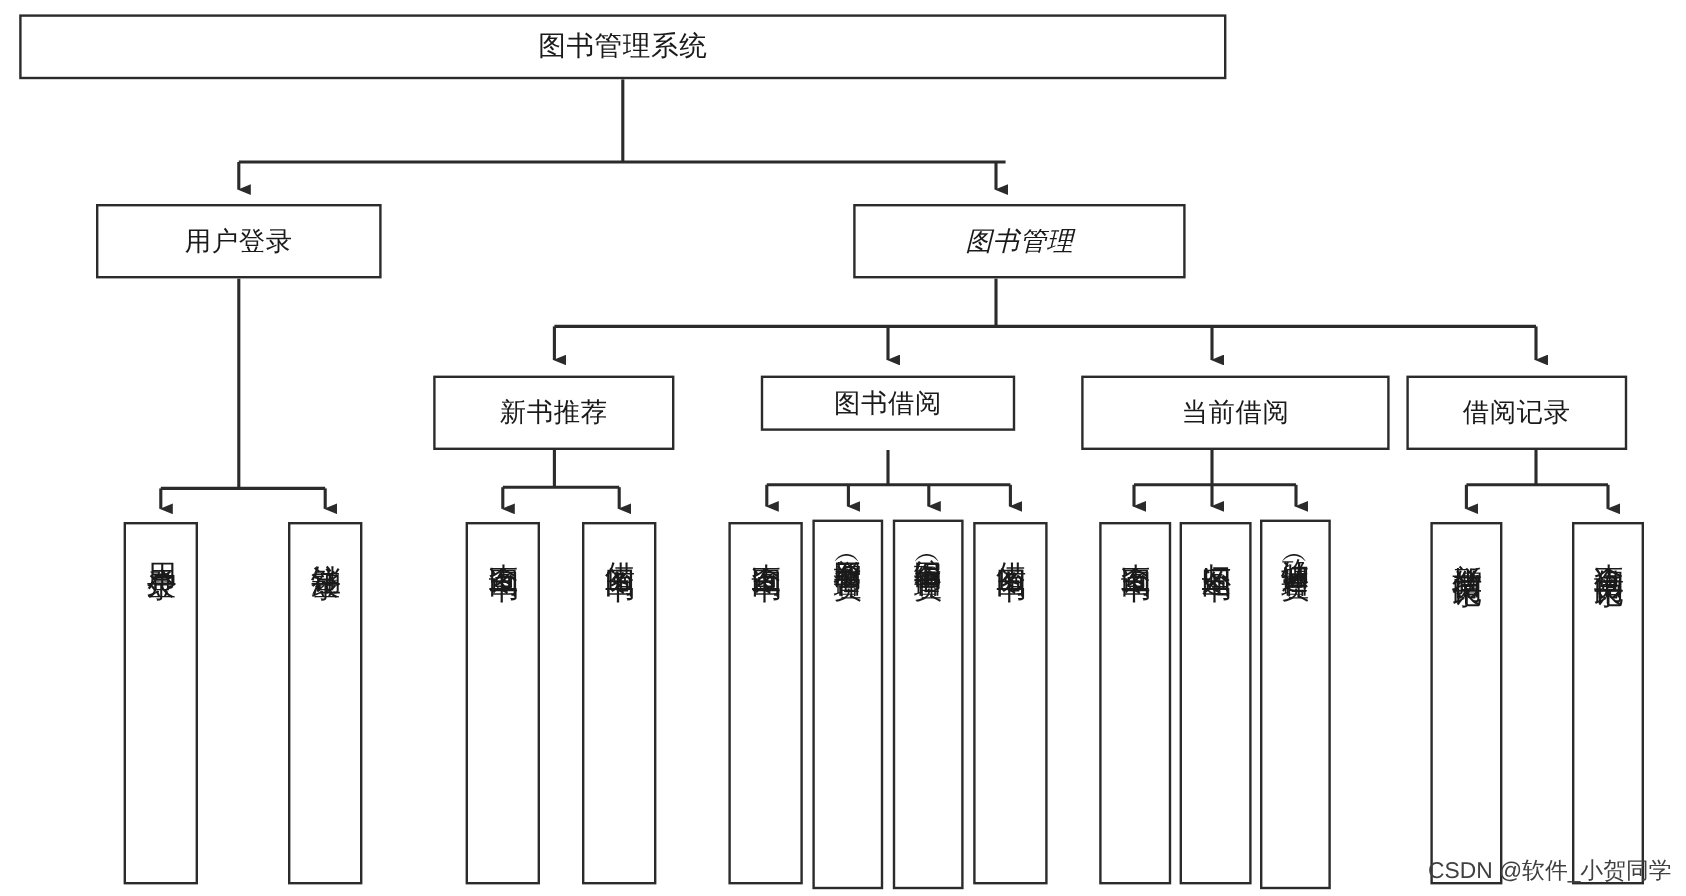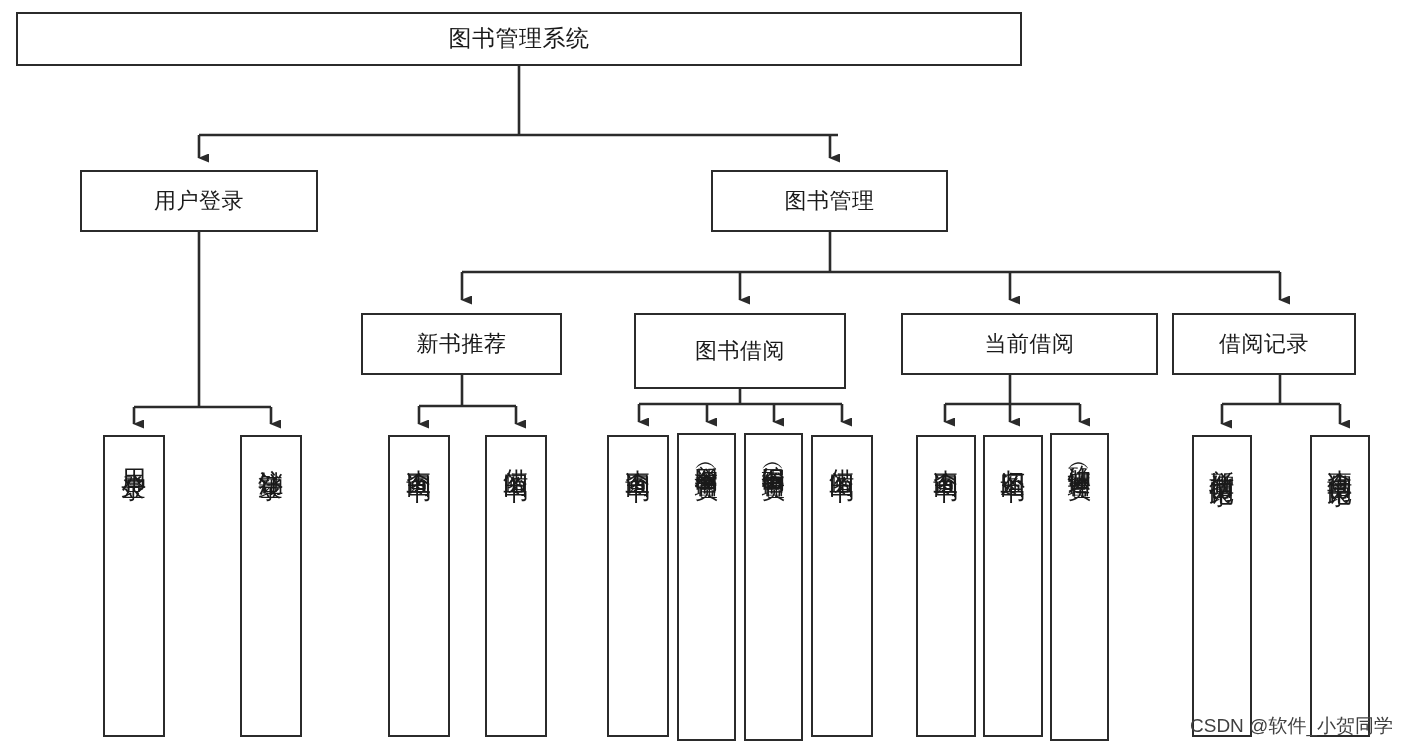--- a/index.html
+++ b/index.html
@@ -110,28 +110,28 @@
     </g>
   </svg>
 
   <div class="node root" style="left:16px;top:12px;width:1006px;height:54px;">
     <span class="lbl">图书管理系统</span>
   </div>
 
   <div class="node h" style="left:80px;top:170px;width:238px;height:62px;">
     <span class="lbl">用户登录</span>
   </div>
-  <div class="node h" style="left:711px;top:170px;width:237px;height:62px;">
+  <div class="node h" style="left:711px;top:170px;width:277px;height:62px;font-style:italic;">
     <span class="lbl">图书管理</span>
   </div>
 
   <div class="node h" style="left:361px;top:313px;width:201px;height:62px;">
     <span class="lbl">新书推荐</span>
   </div>
-  <div class="node h" style="left:634px;top:313px;width:212px;height:76px;justify-content:center;">
+  <div class="node h" style="left:634px;top:313px;width:212px;height:46px;justify-content:center;">
     <span class="lbl">图书借阅</span>
   </div>
   <div class="node h" style="left:901px;top:313px;width:257px;height:62px;">
     <span class="lbl">当前借阅</span>
   </div>
   <div class="node h" style="left:1172px;top:313px;width:184px;height:62px;">
     <span class="lbl">借阅记录</span>
   </div>
 
   <div class="node v" style="left:103px;top:435px;width:62px;height:302px;">

